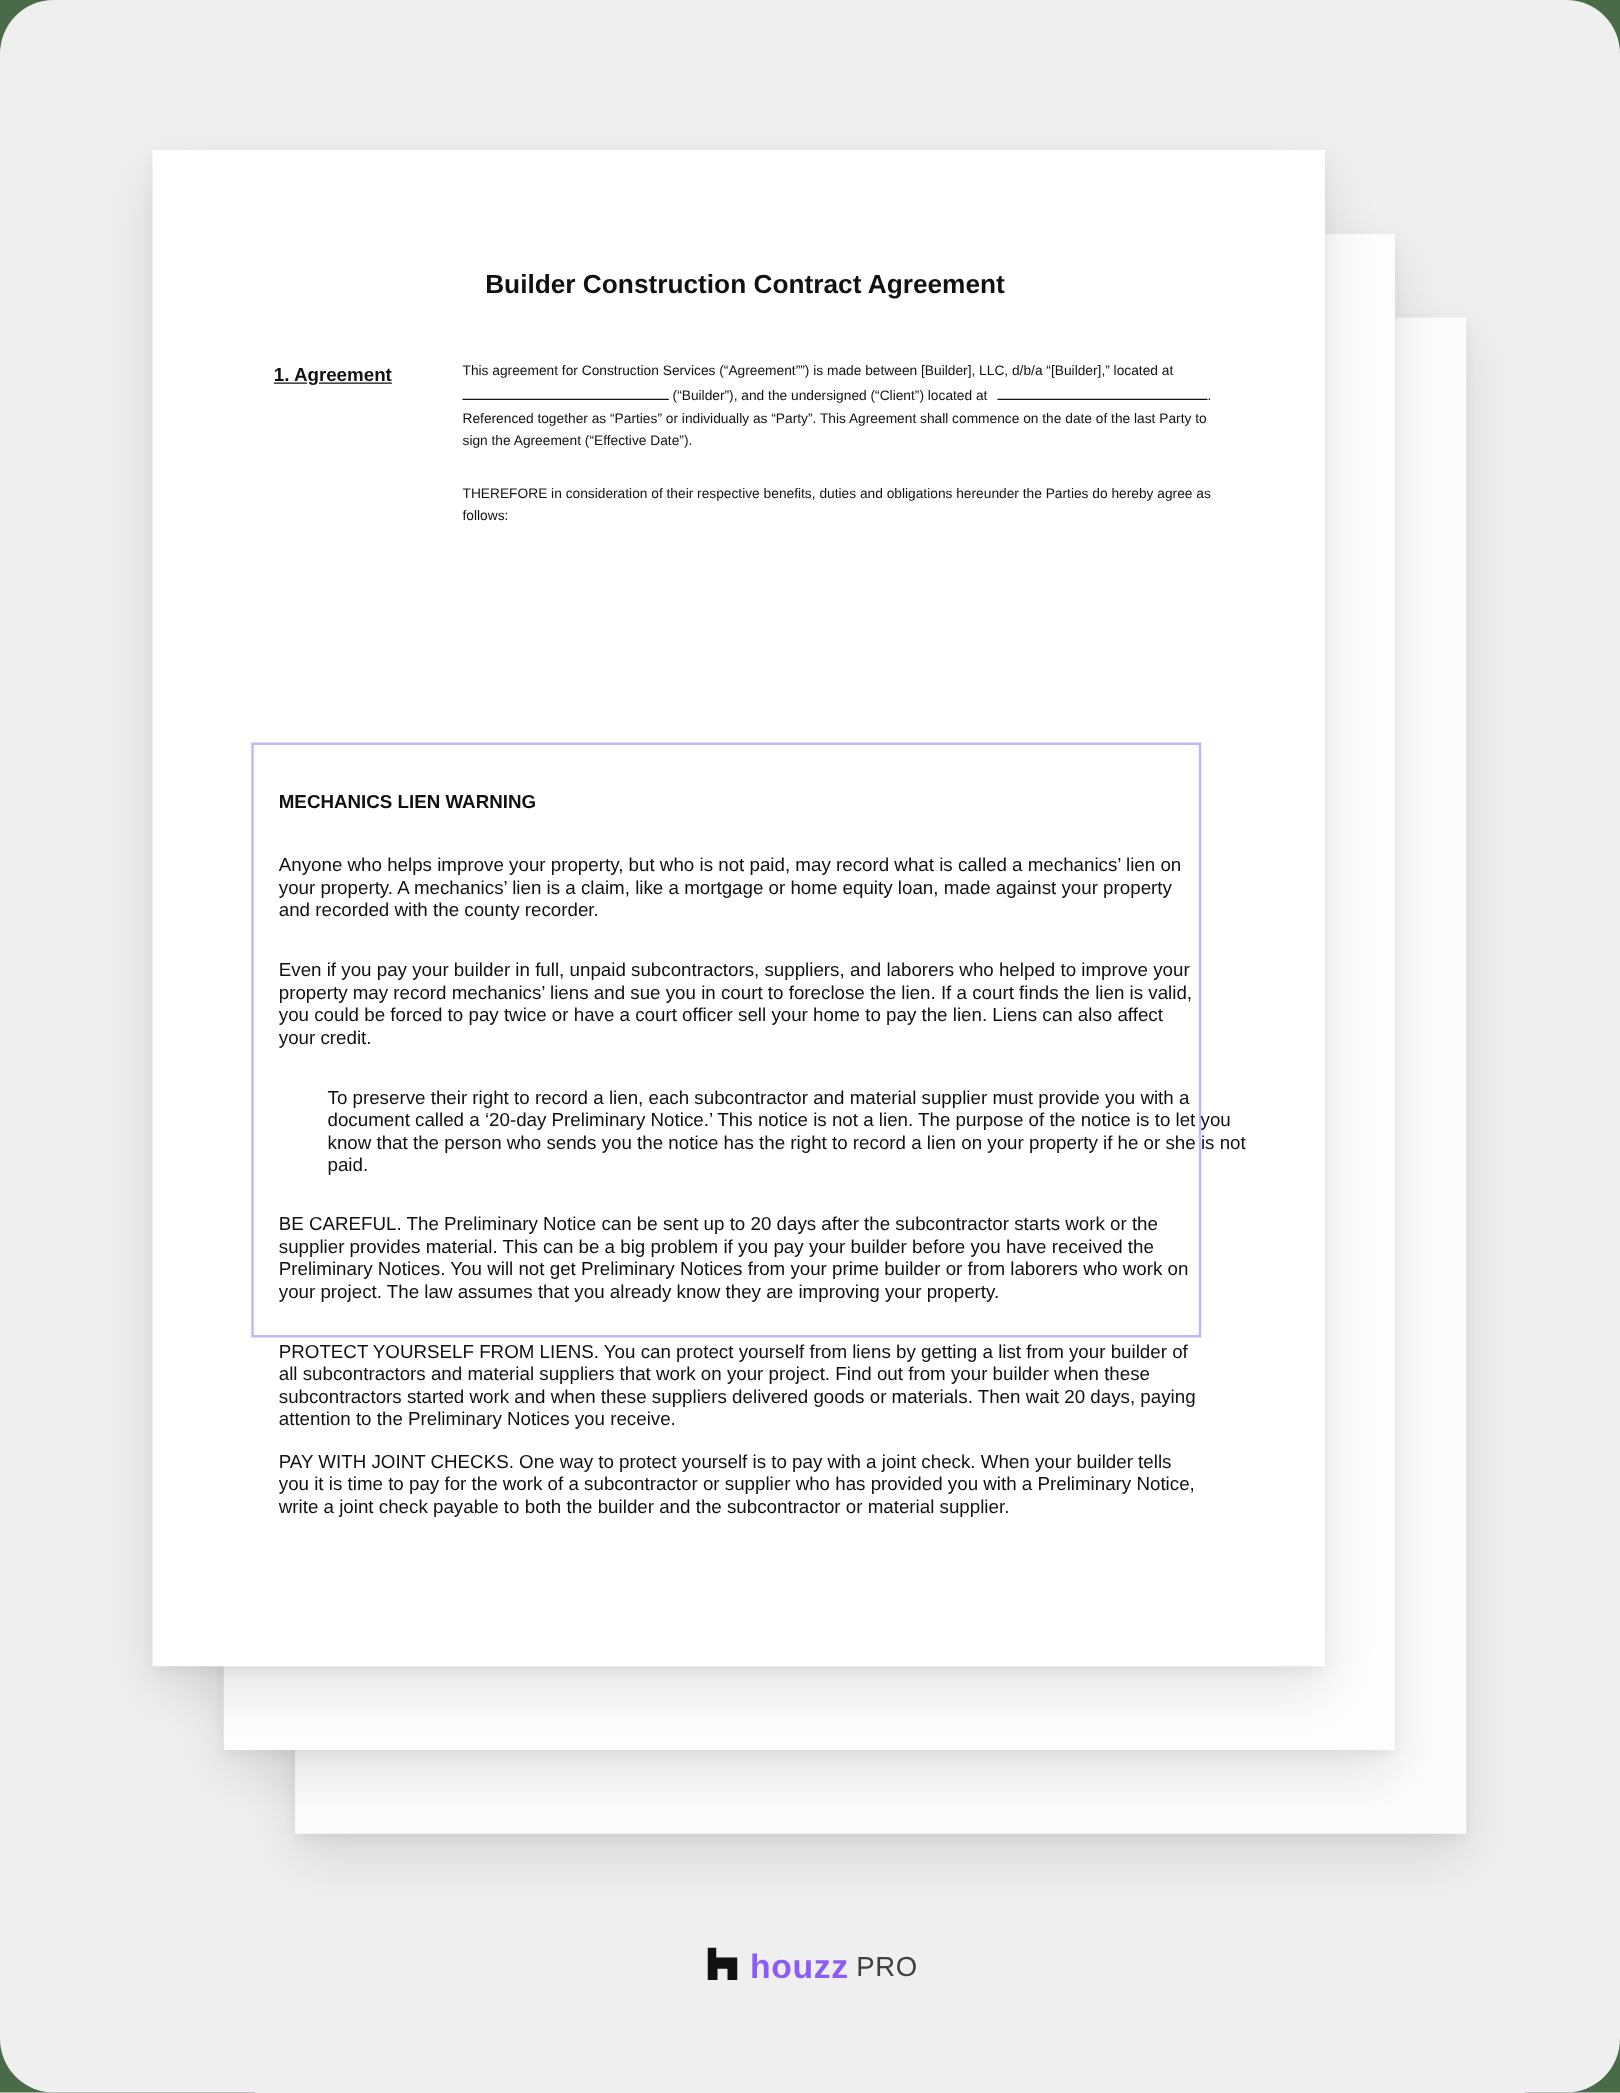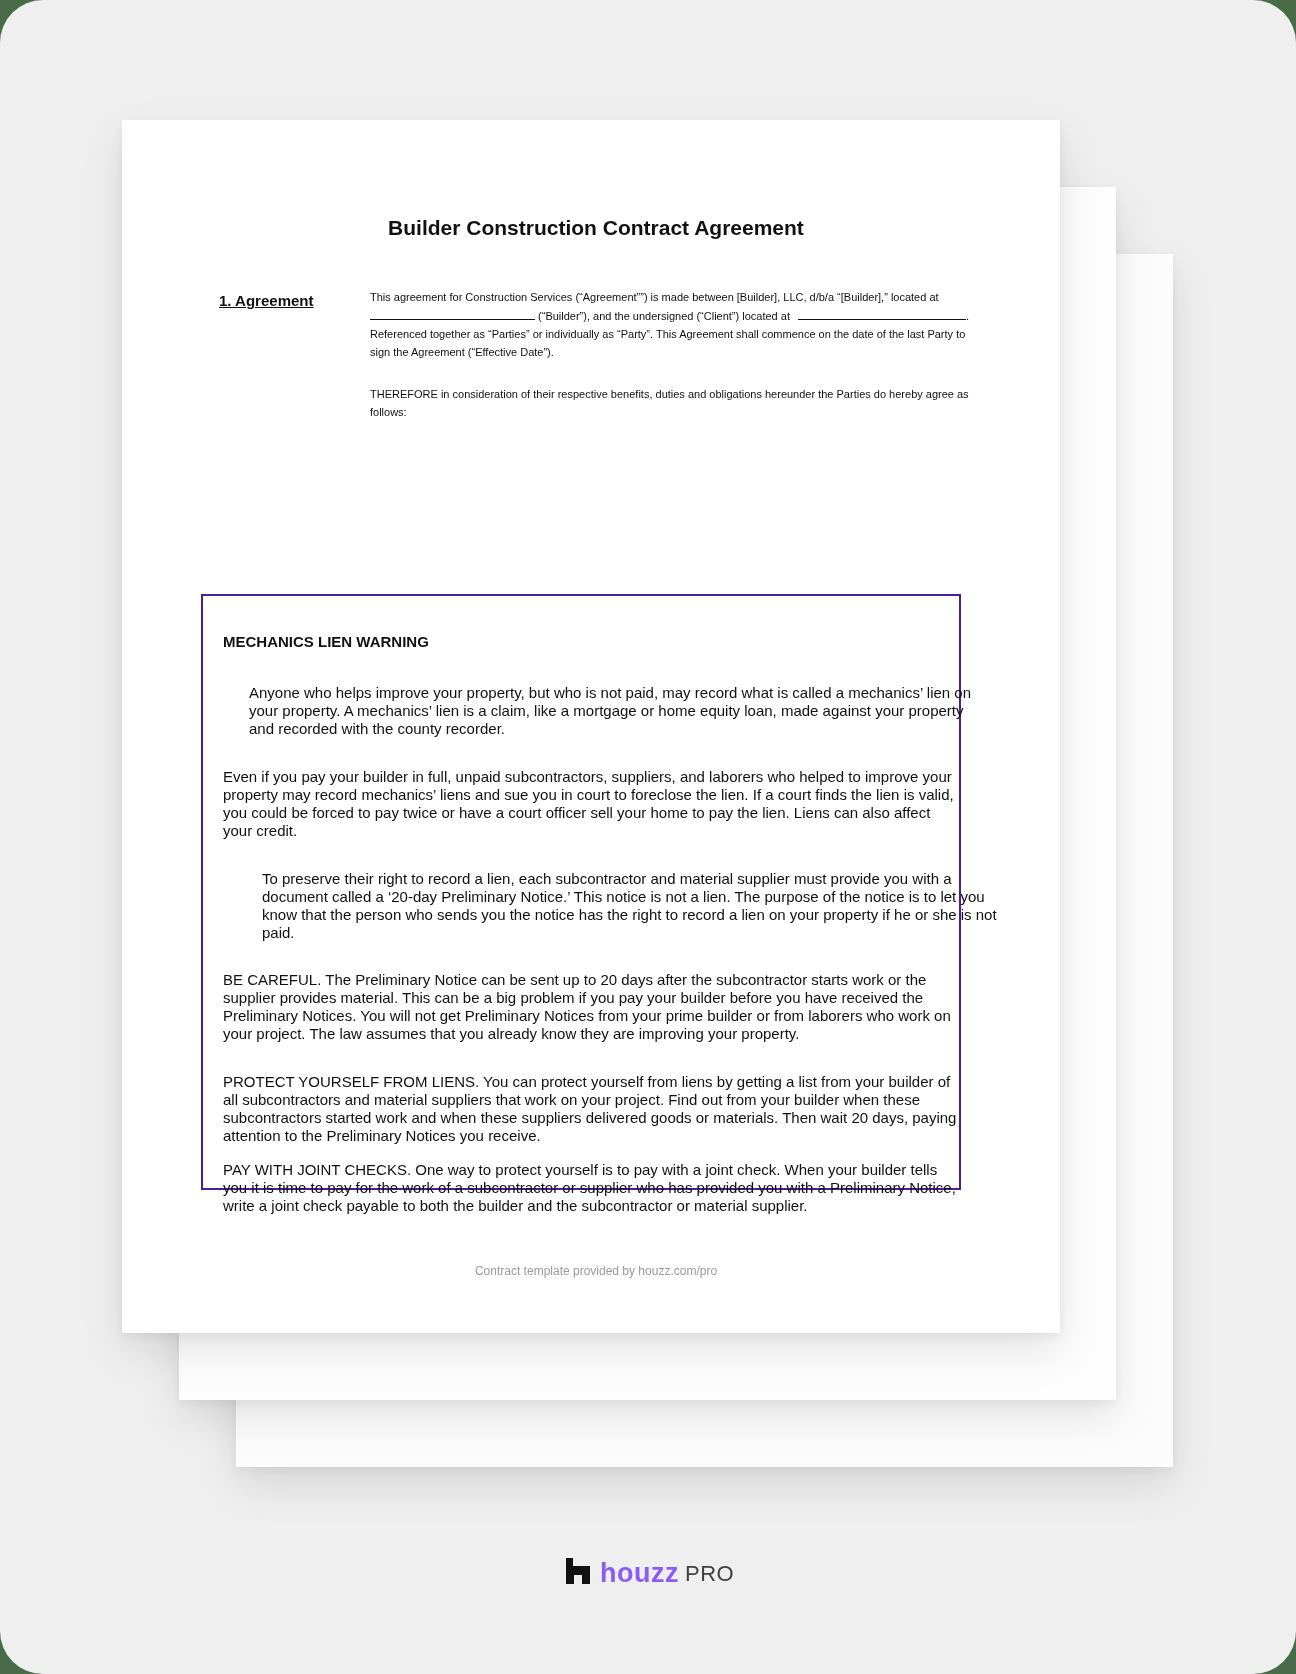--- a/index.html
+++ b/index.html
@@ -43,22 +43,22 @@
     .section-body p { margin: 0 0 24px 0; }
     .blank {
       display: inline-block; border-bottom: 1.5px solid #111;
       height: 13px; vertical-align: baseline;
     }
     .blank-1 { width: 165px; }
     .blank-2 { width: 168px; margin-left: 5px; }
 
     .warning-box {
       position: absolute; left: 79px; top: 474px;
-      width: 760px; height: 596px;
-      border: 2px solid #4c1d95;
+      width: 760px; height: 476px;
+      border: 2px solid #c4b5fd;
       box-sizing: border-box;
     }
     .warning-title {
       position: absolute; left: 20px; top: 37px;
       font-size: 15px; font-weight: bold; color: #111;
     }
     .warning-para {
       position: absolute; left: 20px; width: 735px;
       font-size: 15px; line-height: 18px; color: #111;
       margin: 0;
@@ -95,29 +95,28 @@
 
     <div class="section-label">1. Agreement</div>
 
     <div class="section-body">
       <p><span>This agreement for Construction Services (“Agreement””) is made between [Builder], LLC, d/b/a “[Builder],” located at </span><span class="blank blank-1"></span><span> (“Builder”), and the undersigned (“Client”) located at </span><span class="blank blank-2"></span><span>. Referenced together as “Parties” or individually as “Party”. This Agreement shall commence on the date of the last Party to sign the Agreement (“Effective Date”).</span></p>
       <p>THEREFORE in consideration of their respective benefits, duties and obligations hereunder the Parties do hereby agree as follows:</p>
     </div>
 
     <div class="warning-box">
       <div class="warning-title">MECHANICS LIEN WARNING</div>
-      <p class="warning-para" style="top:88px;margin-left:26px;">Anyone who helps improve your property, but who is not paid, may record what is called a mechanics’ lien on your property. A mechanics’ lien is a claim, like a mortgage or home equity loan, made against your property and recorded with the county recorder.</p>
+      <p class="warning-para" style="top:88px;">Anyone who helps improve your property, but who is not paid, may record what is called a mechanics’ lien on your property. A mechanics’ lien is a claim, like a mortgage or home equity loan, made against your property and recorded with the county recorder.</p>
       <p class="warning-para" style="top:172px;">Even if you pay your builder in full, unpaid subcontractors, suppliers, and laborers who helped to improve your property may record mechanics’ liens and sue you in court to foreclose the lien. If a court finds the lien is valid, you could be forced to pay twice or have a court officer sell your home to pay the lien. Liens can also affect your credit.</p>
       <p class="warning-para" style="top:274px;margin-left:39px;">To preserve their right to record a lien, each subcontractor and material supplier must provide you with a document called a ‘20-day Preliminary Notice.’ This notice is not a lien. The purpose of the notice is to let you know that the person who sends you the notice has the right to record a lien on your property if he or she is not paid.</p>
       <p class="warning-para" style="top:375px;">BE CAREFUL. The Preliminary Notice can be sent up to 20 days after the subcontractor starts work or the supplier provides material. This can be a big problem if you pay your builder before you have received the Preliminary Notices. You will not get Preliminary Notices from your prime builder or from laborers who work on your project. The law assumes that you already know they are improving your property.</p>
       <p class="warning-para" style="top:477px;">PROTECT YOURSELF FROM LIENS. You can protect yourself from liens by getting a list from your builder of all subcontractors and material suppliers that work on your project. Find out from your builder when these subcontractors started work and when these suppliers delivered goods or materials. Then wait 20 days, paying attention to the Preliminary Notices you receive.</p>
       <p class="warning-para" style="top:565px;">PAY WITH JOINT CHECKS. One way to protect yourself is to pay with a joint check. When your builder tells you it is time to pay for the work of a subcontractor or supplier who has provided you with a Preliminary Notice, write a joint check payable to both the builder and the subcontractor or material supplier.</p>
     </div>
 
-    <div class="footer-credit">Contract template provided by houzz.com/pro</div>
   </div>
 
   <div class="brand">
     <svg class="brand-icon" viewBox="0 0 24 26">
       <path d="M0 0 H7 V8 H24 V26 H16 V17 H8 V26 H0 Z" fill="#111"></path>
     </svg>
     <span class="brand-word">houzz</span>
     <span class="brand-pro">PRO</span>
   </div>
 

